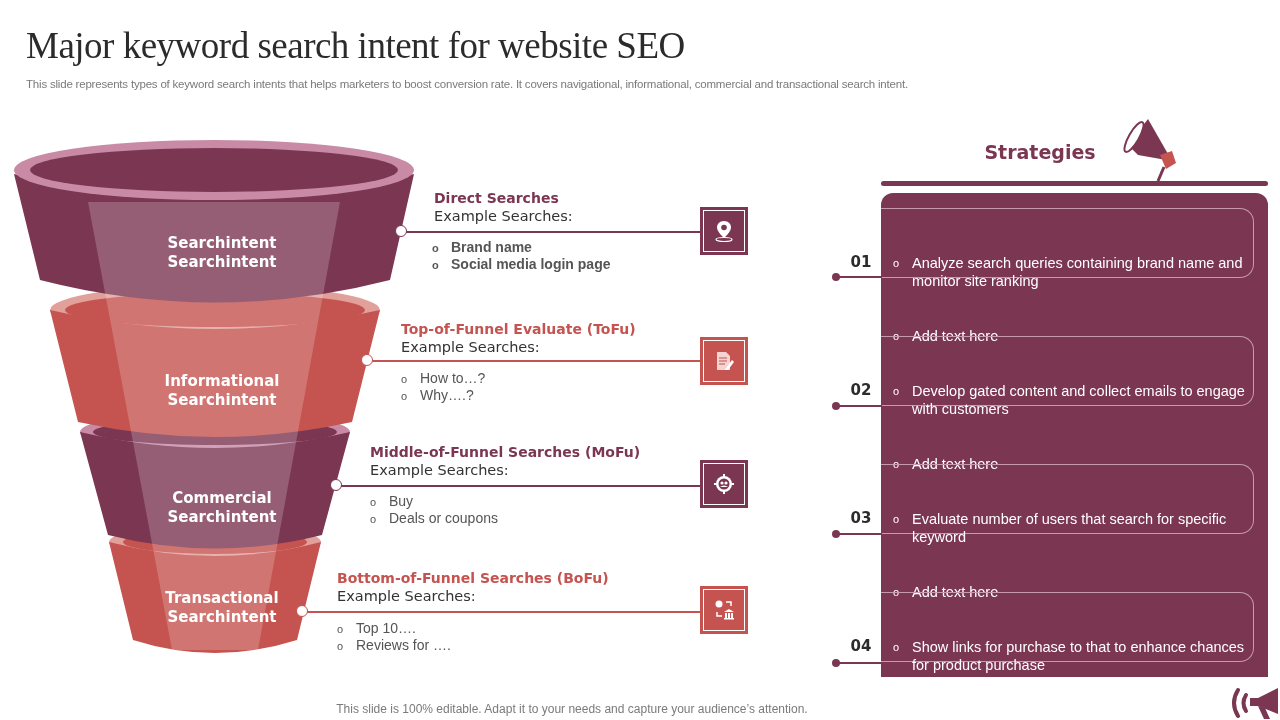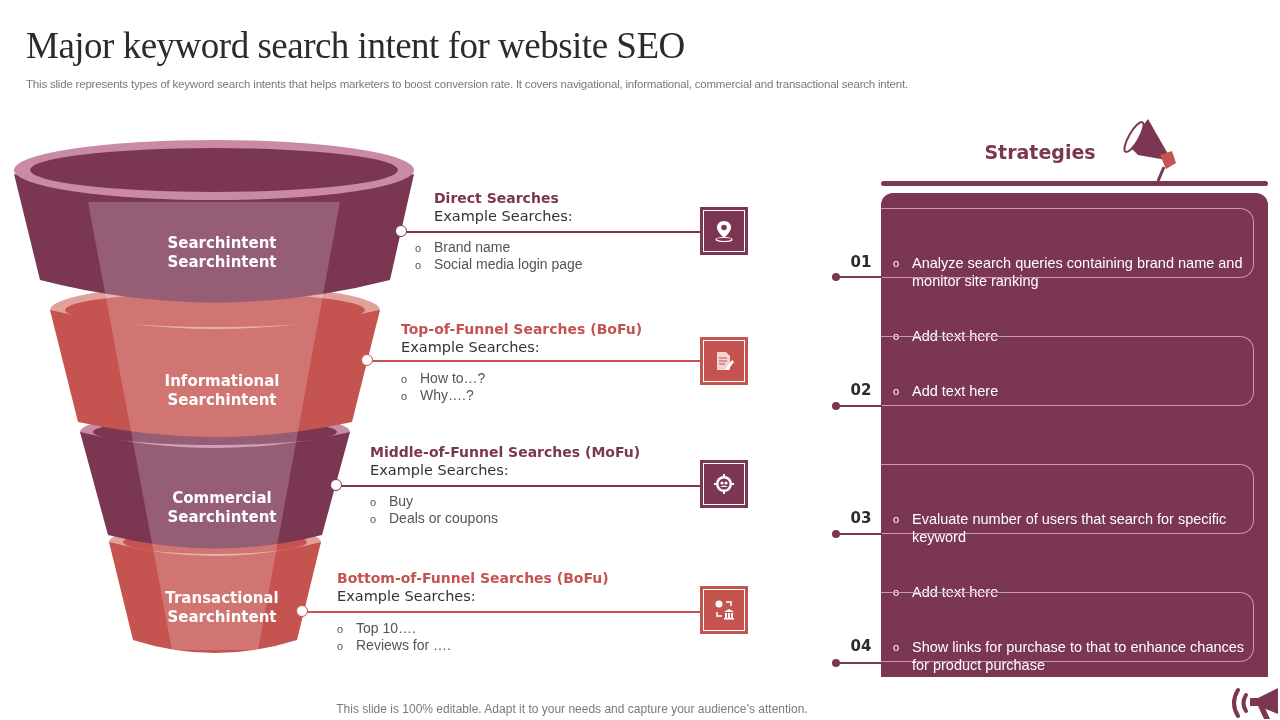--- a/index.html
+++ b/index.html
@@ -92,39 +92,39 @@
     <div>Transactional</div>
     <div>Searchintent</div>
   </div>
 </div>
 
 <div>
   <div class="conn-line" style="left:401px; top:231px; width:300px; background:#7b3652;"></div>
   <div class="conn-dot" style="left:395px; top:225px; border-color:#7b3652;"></div>
   <div class="ex-head" style="left:434px; top:190px; color:#7b3652;">Direct Searches</div>
   <div class="ex-sub" style="left:434px; top:208px;">Example Searches:</div>
-  <ul class="ex-list" style="left:415px; top:239px;">
+  <ul class="ex-list" style="left:432px; top:239px;font-weight:bold;">
     <li>Brand name</li>
     <li>Social media login page</li>
   </ul>
   <div class="icon-box" style="left:700px; top:207px; background:#7b3652;">
     <div class="inner">
       <svg width="22" height="24" viewBox="0 0 22 24">
         <path d="M11 2 C6.5 2 4 5 4 8.5 C4 13 11 19 11 19 C11 19 18 13 18 8.5 C18 5 15.5 2 11 2 Z" fill="#ffffff"></path>
         <circle cx="11" cy="8.5" r="2.8" fill="#7b3652"></circle>
         <ellipse cx="11" cy="20.5" rx="8" ry="2" fill="none" stroke="#ffffff" stroke-width="1.2"></ellipse>
       </svg>
     </div>
   </div>
 </div>
 
 <div>
   <div class="conn-line" style="left:367px; top:360px; width:334px; background:#c5534f;"></div>
   <div class="conn-dot" style="left:361px; top:354px; border-color:#c5534f;"></div>
-  <div class="ex-head" style="left:401px; top:321px; color:#c5534f;">Top-of-Funnel Searches (BoFu)</div>
+  <div class="ex-head" style="left:401px; top:321px; color:#c5534f;">Top-of-Funnel Evaluate (ToFu)</div>
   <div class="ex-sub" style="left:401px; top:339px;">Example Searches:</div>
   <ul class="ex-list" style="left:401px; top:370px;">
     <li>How to…?</li>
     <li>Why….?</li>
   </ul>
   <div class="icon-box" style="left:700px; top:337px; background:#c5534f;">
     <div class="inner">
       <svg width="22" height="22" viewBox="0 0 22 22">
         <path d="M4 2 L13 2 L17 6 L17 20 L4 20 Z" fill="#f3d4d2"></path>
         <line x1="6" y1="8" x2="14" y2="8" stroke="#c5534f" stroke-width="1"></line>
@@ -205,20 +205,21 @@
       <li>Analyze search queries containing brand name and monitor site ranking</li>
       <li>Add text here</li>
     </ul>
   </div>
   <div class="strat-num" style="top:253px;">01</div>
   <div class="strat-line" style="top:276px;"></div>
   <div class="strat-dot" style="top:273px;"></div>
 
   <div class="strat-card" style="top:336px;">
     <ul>
+      <li>Develop gated content and collect emails to engage with customers</li>
       <li>Add text here</li>
     </ul>
   </div>
   <div class="strat-num" style="top:381px;">02</div>
   <div class="strat-line" style="top:405px;"></div>
   <div class="strat-dot" style="top:402px;"></div>
 
   <div class="strat-card" style="top:464px;">
     <ul>
       <li>Evaluate number of users that search for specific keyword</li>

